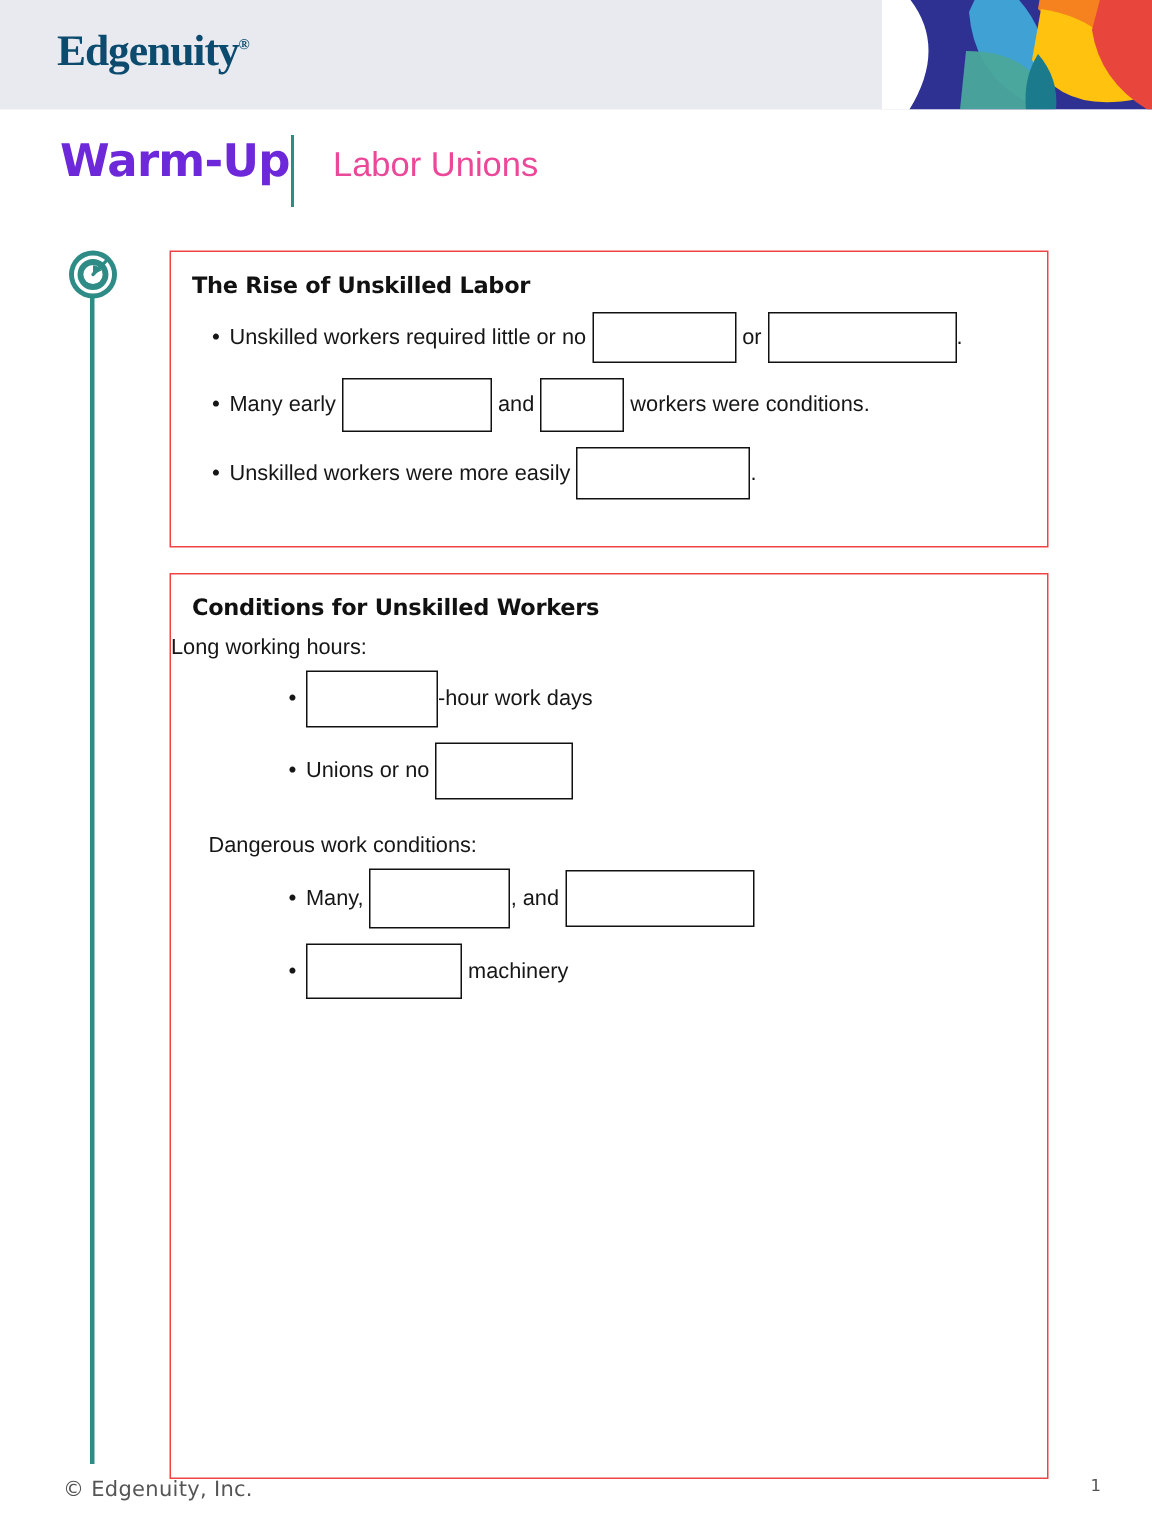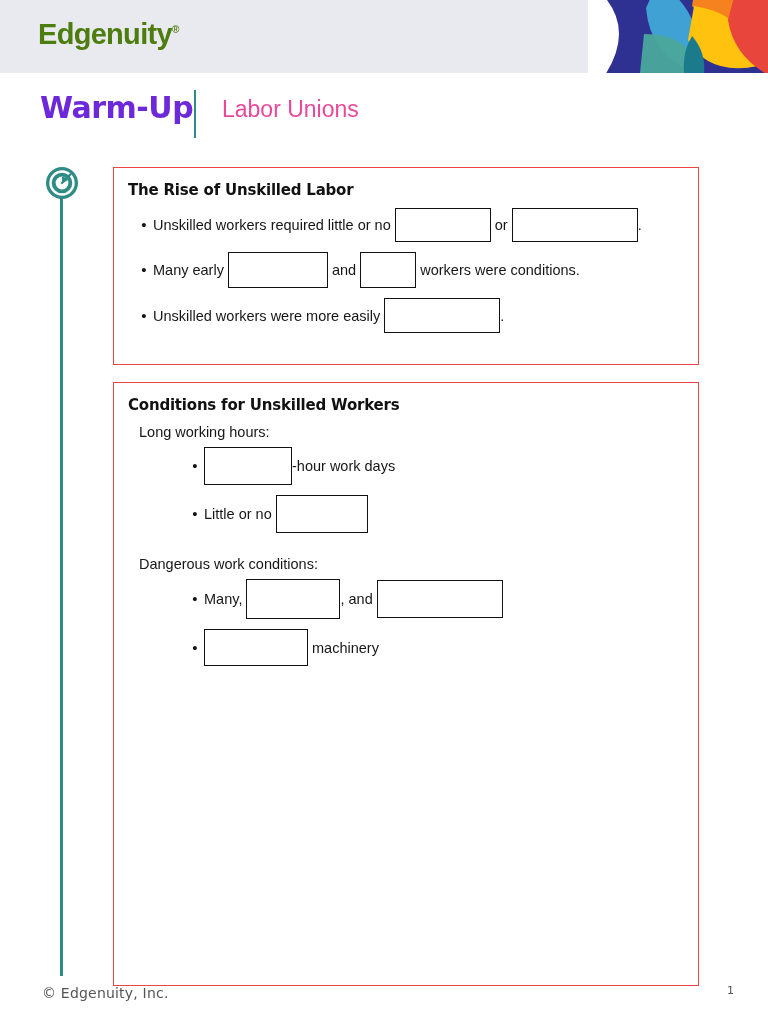--- a/index.html
+++ b/index.html
@@ -25,22 +25,22 @@
     background: #e8eaf0;
     overflow: hidden;
   }
   .brand-logo {
     position: absolute;
     left: 38px;
     top: 20px;
     font-size: 29px;
     font-weight: bold;
     letter-spacing: -0.7px;
-    color: #4d7c0f;
-    font-family: Liberation Sans, sans-serif;
+    color: #0c4a6e;
+    font-family: Liberation Serif, serif;
     line-height: 1;
     text-align: right;
   }
   .brand-logo .reg {
     font-size: 10px;
     vertical-align: super;
     font-weight: bold;
   }
   .header-art {
     position: absolute;
@@ -258,29 +258,29 @@
         <span class="txt">Unskilled workers were more easily </span>
         <span class="blank" style="width: 116px; height: 35px;"></span>
         <span class="txt">.</span>
       </div>
     </div>
 </div>
 
 <div class="card" id="card-conditions">
   <div class="card-title">Conditions for Unskilled Workers</div>
   <div class="card-body" id="conditions-body">
-      <div class="subhead" style="margin-left: 25px; margin-top: 0px;">Long working hours:</div>
+      <div class="subhead" style="margin-top: 0px;">Long working hours:</div>
       <div class="row" style="margin-left: 72px; margin-top: 6px;">
         <span class="bullet">•</span>
         <span class="blank" style="width: 88px; height: 38px;"></span>
         <span class="txt">-hour work days</span>
       </div>
       <div class="row" style="margin-left: 72px; margin-top: 10px;">
         <span class="bullet">•</span>
-        <span class="txt">Little or no </span>
+        <span class="txt">Unions or no </span>
         <span class="blank" style="width: 92px; height: 38px;"></span>
       </div>
       <div class="subhead" style="margin-left: 25px; margin-top: 22px;">Dangerous work conditions:</div>
       <div class="row" style="margin-left: 72px; margin-top: 6px;">
         <span class="bullet">•</span>
         <span class="txt">Many, </span>
         <span class="blank" style="width: 94px; height: 40px;"></span>
         <span class="txt">, and </span>
         <span class="blank" style="width: 126px; height: 38px;"></span>
       </div>

